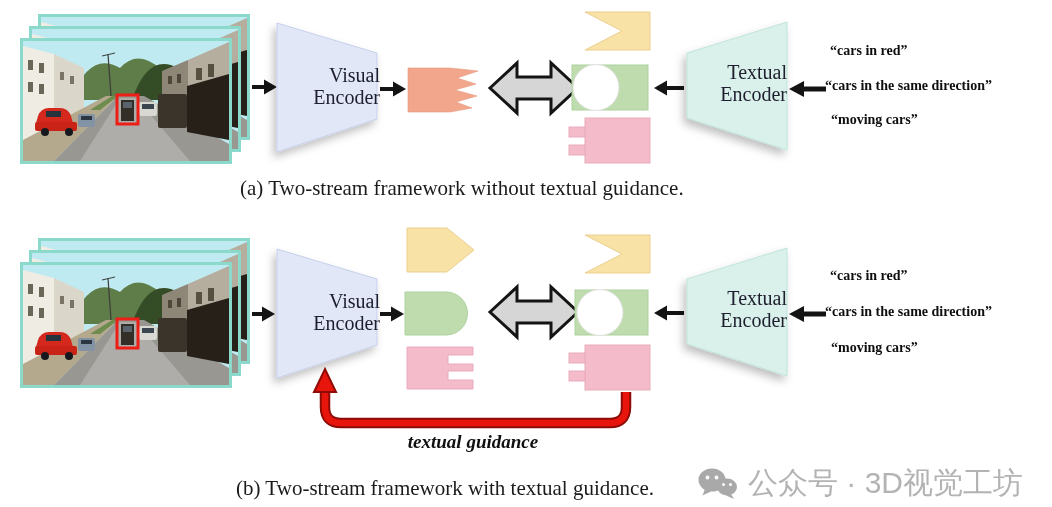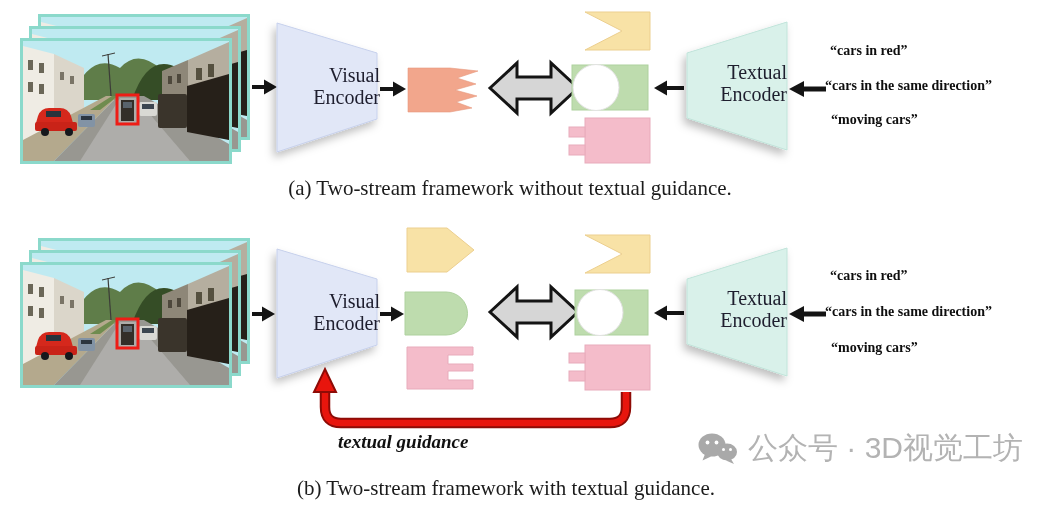--- a/index.html
+++ b/index.html
@@ -1,22 +1,22 @@
 <!DOCTYPE html>
 <html><head>
 <meta charset="utf-8">
 <style>
   html,body{margin:0;padding:0;background:#fff;}
   .canvas{position:relative;width:1052px;height:507px;background:#ffffff;overflow:hidden;
           font-family:"Liberation Serif", serif;}
   .abs{position:absolute;}
   .enc-label{text-align:right;font-size:20px;line-height:22px;color:#1e1e2e;}
   .prompt{font-weight:bold;font-size:14px;color:#0e0e0e;white-space:nowrap;}
-  .caption{font-size:21px;color:#1b1b1b;text-align:center;width:540px;white-space:nowrap;}
-  .guidance{font-style:italic;font-weight:bold;font-size:19px;color:#101010;width:270px;}
+  .caption{font-size:21px;color:#1b1b1b;width:540px;white-space:nowrap;}
+  .guidance{font-style:italic;font-weight:bold;font-size:19px;color:#101010;text-align:center;width:270px;}
   .watermark{display:flex;align-items:center;gap:10px;color:#b3b3b3;font-size:30px;
              font-family:"Liberation Sans", sans-serif;white-space:nowrap;}
 </style>
 </head>
 <body>
 
 <div class="canvas">
 
   <svg class="abs" style="left:0;top:0" width="1052" height="507" viewBox="0 0 1052 507" xmlns="http://www.w3.org/2000/svg">
     <defs>
@@ -194,21 +194,21 @@
   </div>
 
   <div class="abs prompt" style="left:830px;top:268px">“cars in red”</div>
   <div class="abs prompt" style="left:825px;top:304px">“cars in the same direction”</div>
   <div class="abs prompt" style="left:831px;top:340px">“moving cars”</div>
 
   <div class="abs guidance" style="left:338px;top:431px">textual guidance</div>
 
   <div class="abs caption" style="left:236px;top:476px">(b) Two-stream framework with textual guidance.</div>
 
-  <div class="abs watermark" style="left:698px;top:428px">
+  <div class="abs watermark" style="left:698px;top:463px">
     <svg width="40" height="34" viewBox="0 0 40 34">
       <ellipse cx="14" cy="13" rx="13.5" ry="11.5" fill="#a9a9a9"></ellipse>
       <path d="M7,22 L4.5,28.5 L13,24.5 Z" fill="#a9a9a9"></path>
       <circle cx="9.5" cy="10.5" r="1.9" fill="#ffffff"></circle>
       <circle cx="18.5" cy="10.5" r="1.9" fill="#ffffff"></circle>
       <ellipse cx="29" cy="20" rx="10" ry="8.5" fill="#a9a9a9"></ellipse>
       <path d="M33,27 L36,32 L28,28.5 Z" fill="#a9a9a9"></path>
       <circle cx="25.5" cy="17.5" r="1.5" fill="#ffffff"></circle>
       <circle cx="32.5" cy="17.5" r="1.5" fill="#ffffff"></circle>
     </svg>

